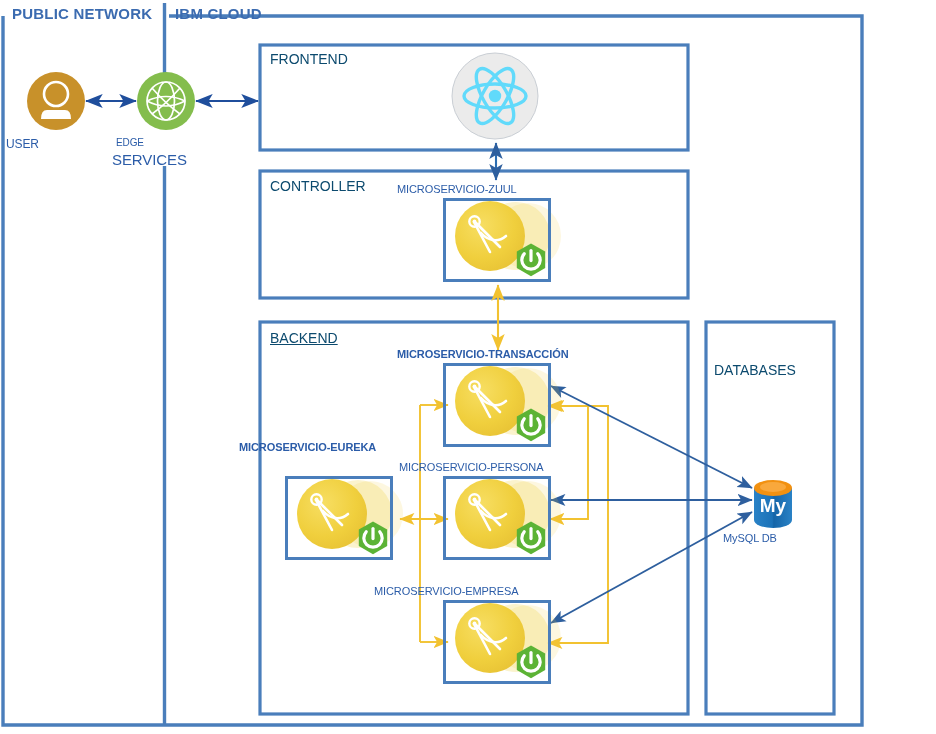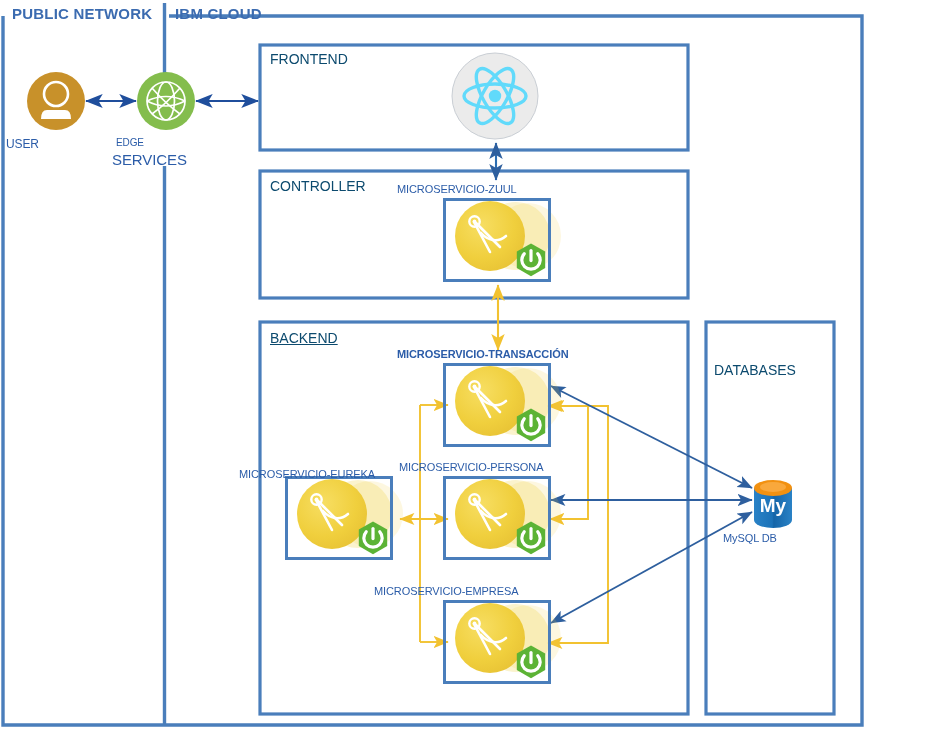--- a/index.html
+++ b/index.html
@@ -224,21 +224,21 @@
 
   <div class="node-label" style="left:6px; top:137px; width:100px; font-size:12px;">USER</div>
 
   <div class="node-label" style="left:116px; top:137px; width:100px; font-size:10px;">EDGE</div>
   <div class="node-label" style="left:112px; top:151px; width:100px; font-size:15px;">SERVICES</div>
 
   <div class="node-label" style="left:397px; top:183px; width:200px;">MICROSERVICIO-ZUUL</div>
 
   <div class="node-label" style="left:397px; top:348px; width:200px;font-weight:bold;">MICROSERVICIO-TRANSACCIÓN</div>
 
-  <div class="node-label" style="left:239px; top:468px; width:200px;">MICROSERVICIO-EUREKA</div>
+  <div class="node-label" style="left:239px; top:441px; width:200px;font-weight:bold;">MICROSERVICIO-EUREKA</div>
 
   <div class="node-label" style="left:399px; top:461px; width:200px;">MICROSERVICIO-PERSONA</div>
 
   <div class="node-label" style="left:374px; top:585px; width:200px;">MICROSERVICIO-EMPRESA</div>
 
   <div class="node-label" style="left:723px; top:532px; width:100px; font-size:11px;">MySQL DB</div>
 
 </div>
 
 </body></html>

